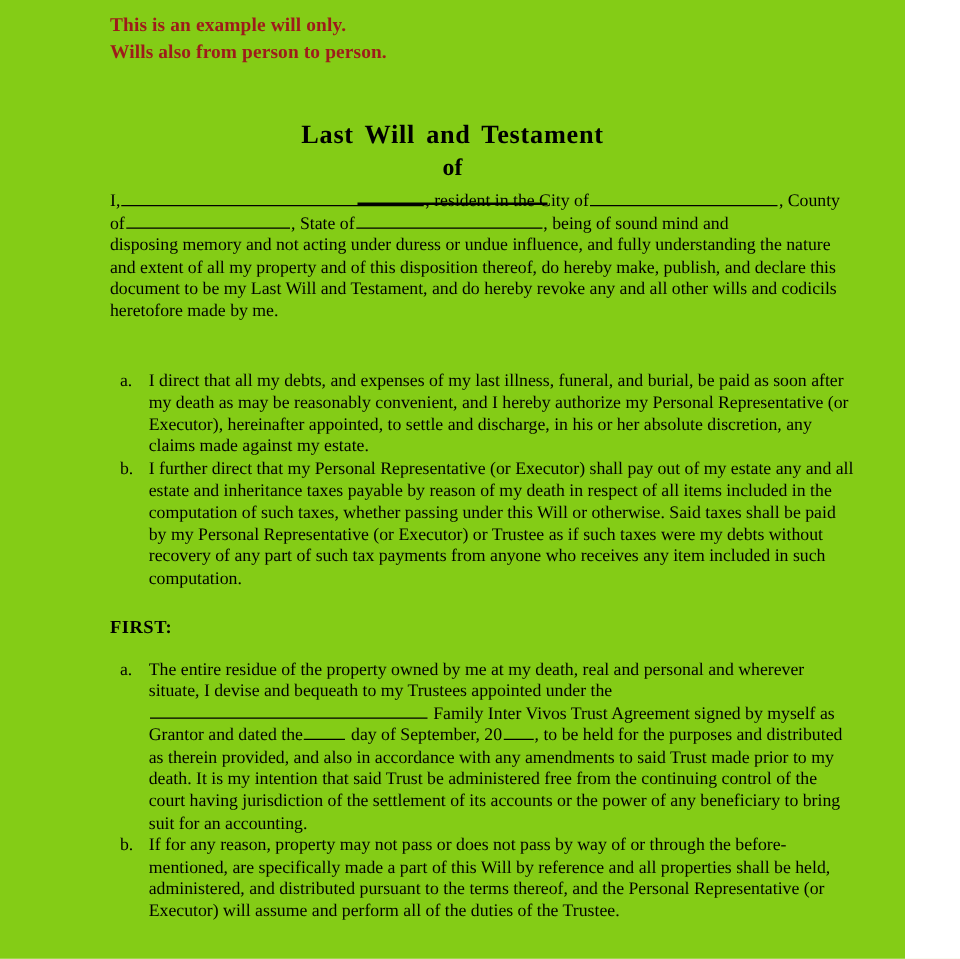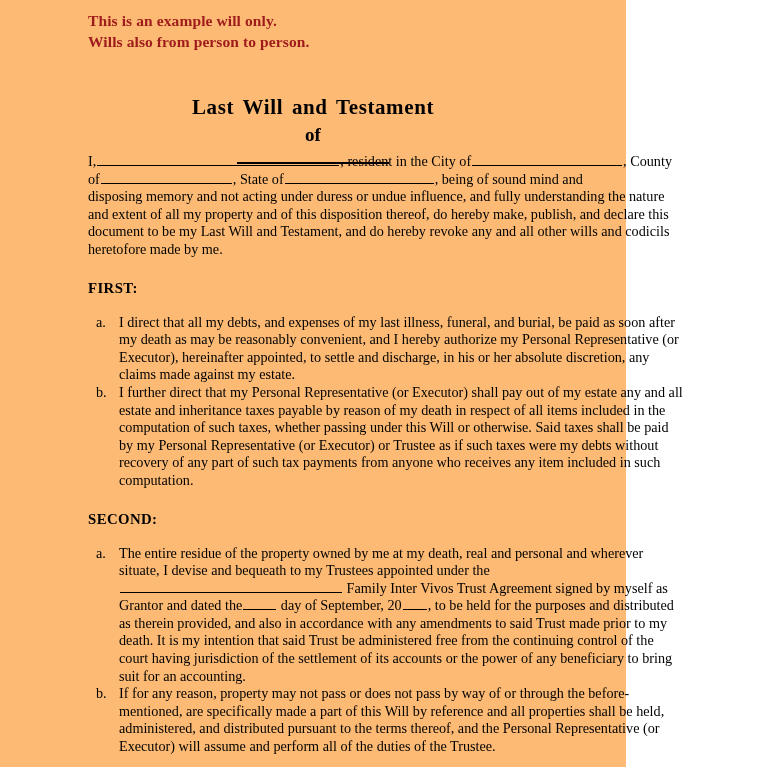--- a/index.html
+++ b/index.html
@@ -11,23 +11,23 @@
     width: 768px;
     height: 767px;
     overflow: hidden;
     font-family: "Liberation Serif", "DejaVu Serif", serif;
     color: #000000;
     -webkit-font-smoothing: none;
   }
 
   .page {
     position: relative;
-    width: 626px;
+    width: 724px;
     height: 767px;
-    background: #fdba74;
+    background: #84cc16;
     box-sizing: border-box;
   }
 
   
   .disclaimer {
     position: absolute;
     left: 88px;
     top: 10px;
     color: #9e1b1b;
     font-size: 15.5px;
@@ -144,38 +144,37 @@
     <div class="doc-title-of">of</div>
     <div class="title-rule"></div>
   </div>
 
   <div class="body-wrap">
 
     <p class="para"><span>I,</span><span class="blank blank-name"></span><span>, resident in the City of</span><span class="blank blank-city"></span><span>, County</span><br><span>of</span><span class="blank blank-county"></span><span>, State of</span><span class="blank blank-state"></span><span>, being of sound mind and</span><br><span>disposing memory and not acting under duress or undue influence, and fully understanding the nature and extent of all my property and of this disposition thereof, do hereby make, publish, and declare this document to be my Last Will and Testament, and do hereby revoke any and all other wills and codicils heretofore made by me.</span></p>
 
     <div class="gap-lg"></div>
 
-    <p class="section-head">FIRST:</p>
 
     <div class="gap-md"></div>
 
     <ol class="alpha">
       <li>
         <span class="marker">a.</span>
         <span>I direct that all my debts, and expenses of my last illness, funeral, and burial, be paid as soon after my death as may be reasonably convenient, and I hereby authorize my Personal Representative (or Executor), hereinafter appointed, to settle and discharge, in his or her absolute discretion, any claims made against my estate.</span>
       </li>
       <li>
         <span class="marker">b.</span>
         <span>I further direct that my Personal Representative (or Executor) shall pay out of my estate any and all estate and inheritance taxes payable by reason of my death in respect of all items included in the computation of such taxes, whether passing under this Will or otherwise. Said taxes shall be paid by my Personal Representative (or Executor) or Trustee as if such taxes were my debts without recovery of any part of such tax payments from anyone who receives any item included in such computation.</span>
       </li>
     </ol>
 
     <div class="gap-lg"></div>
 
-    <p class="section-head">SECOND:</p>
+    <p class="section-head">FIRST:</p>
 
     <div class="gap-md"></div>
 
     <ol class="alpha">
       <li>
         <span class="marker">a.</span><span>The entire residue of the property owned by me at my death, real and personal and wherever situate, I devise and bequeath to my Trustees appointed under the</span>
         <span class="blank blank-trust"></span>
         <span>Family Inter Vivos Trust Agreement signed by myself as Grantor and dated the</span><span class="blank blank-day"></span>
         <span>day of September, 20</span><span class="blank blank-year"></span><span>, to be held for the purposes and distributed as therein provided, and also in accordance with any amendments to said Trust made prior to my death. It is my intention that said Trust be administered free from the continuing control of the court having jurisdiction of the settlement of its accounts or the power of any beneficiary to bring suit for an accounting.</span>
       </li>

